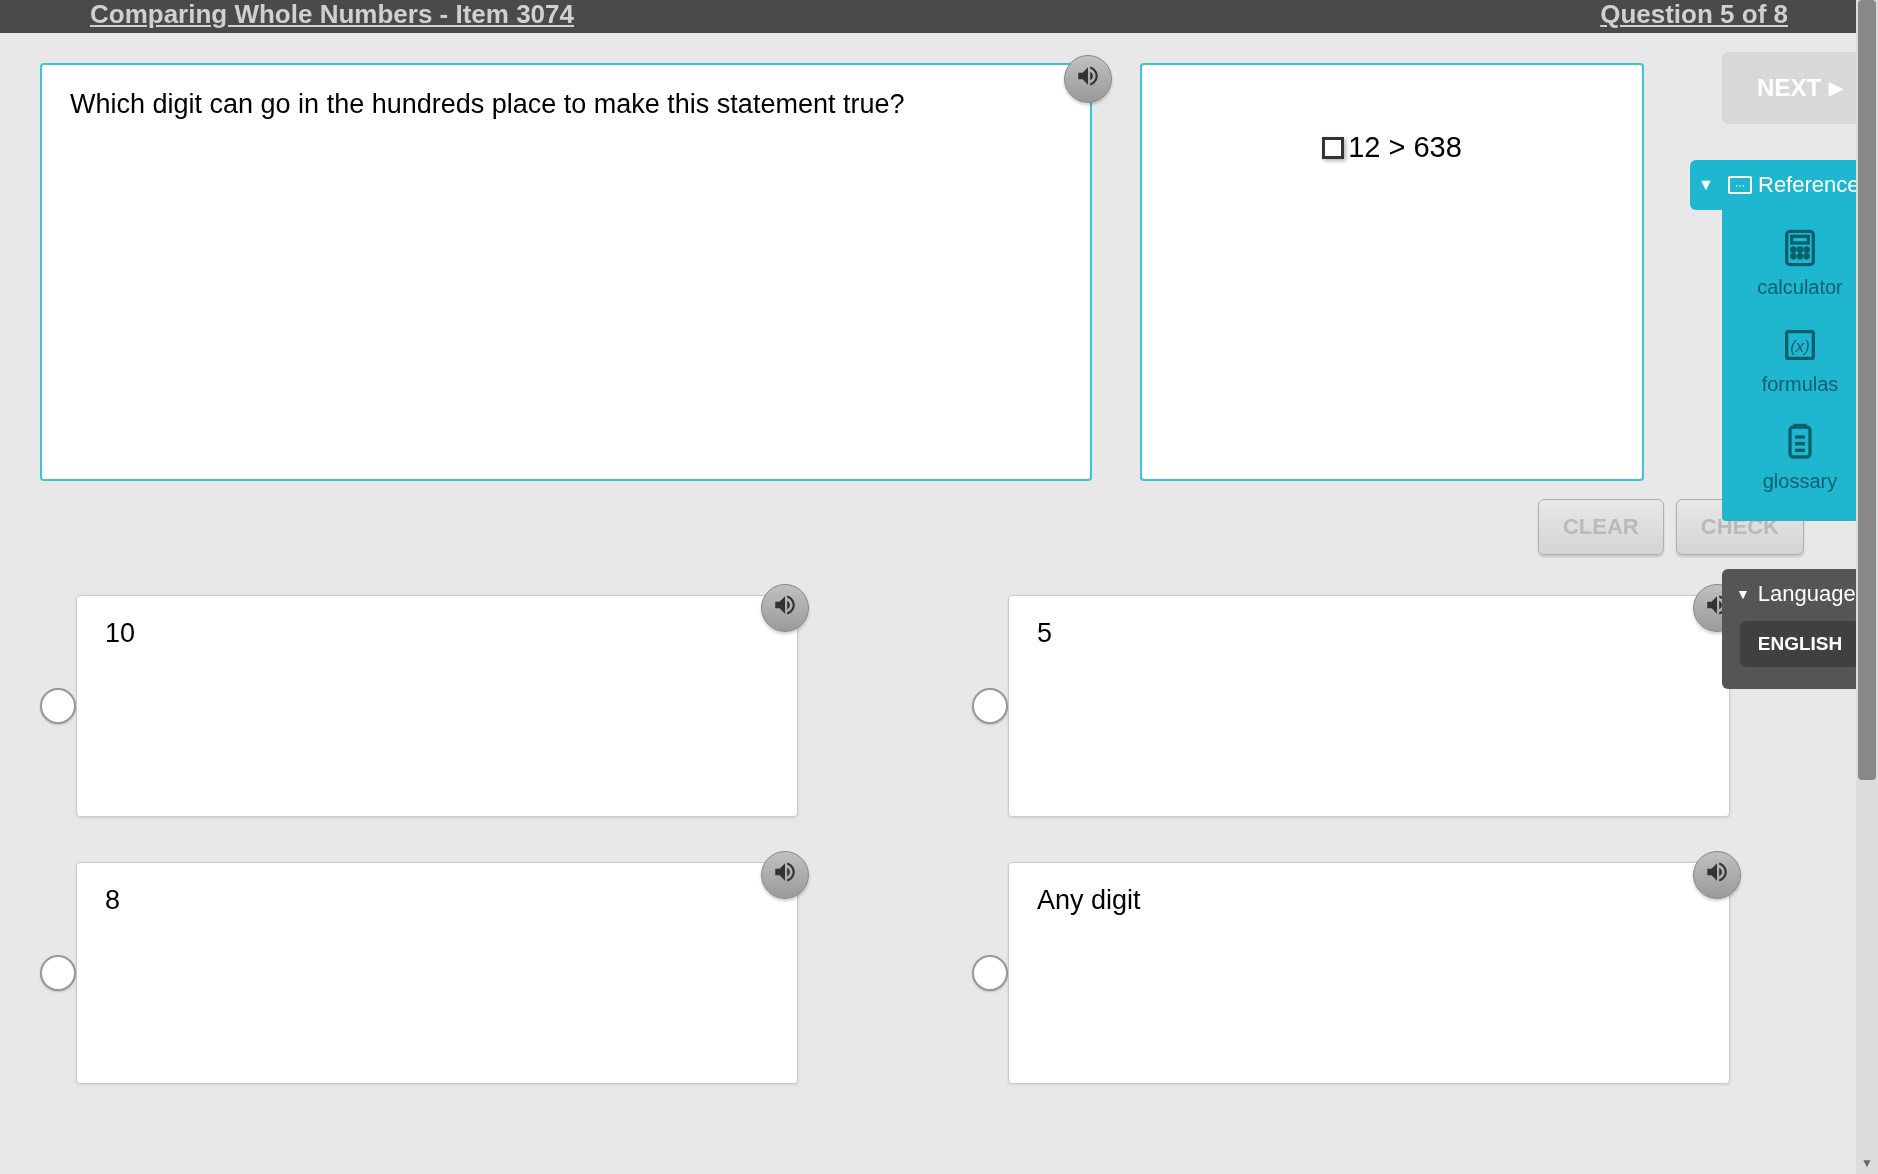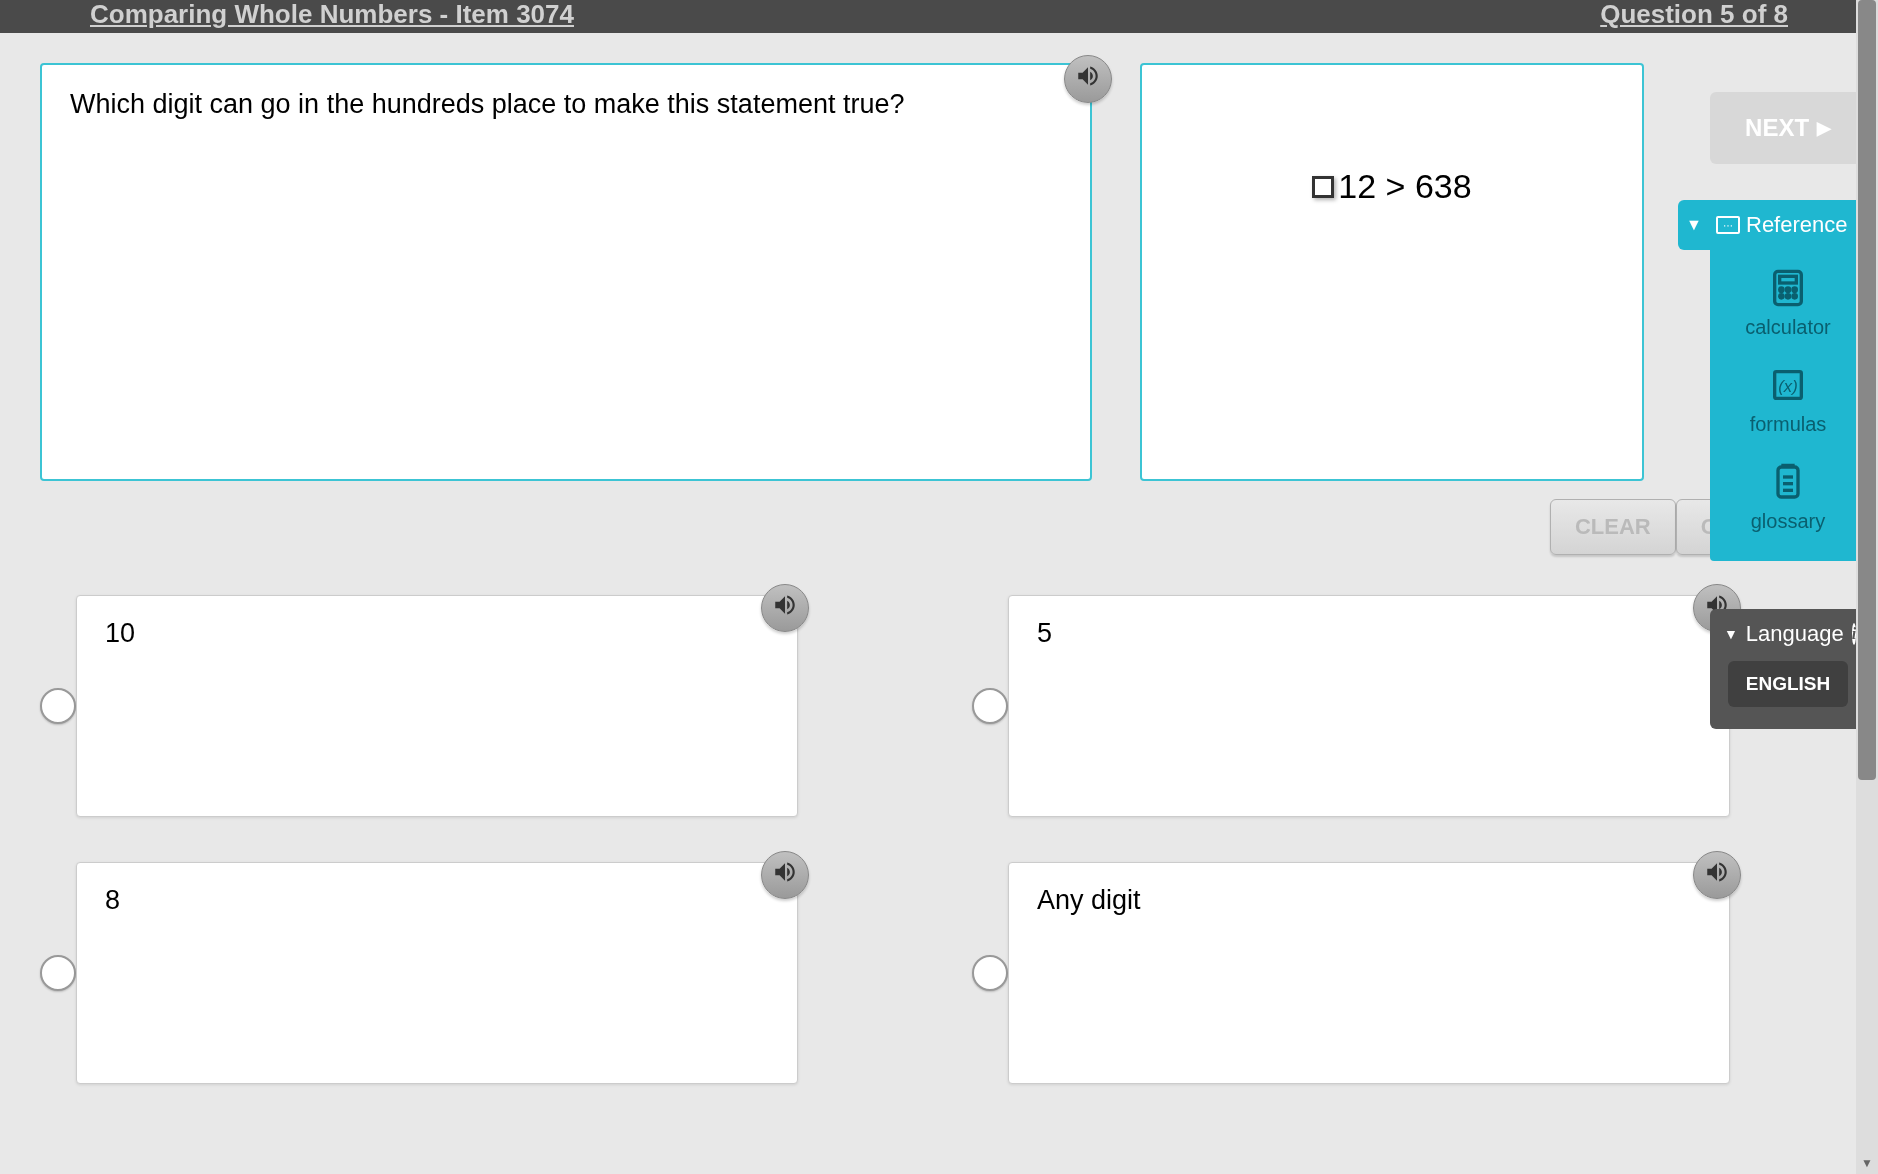--- a/index.html
+++ b/index.html
@@ -48,22 +48,22 @@
     .question-text {
       width: 1052px;
       height: 418px;
     }
     .equation-box {
       width: 504px;
       height: 418px;
       display: flex;
       align-items: flex-start;
       justify-content: center;
-      padding-top: 102px;
-      font-size: 34px;
+      padding-top: 66px;
+      font-size: 29px;
     }
     .equation-content {
       display: flex;
       align-items: center;
       gap: 2px;
     }
     .digit-placeholder {
       display: inline-block;
       width: 22px;
       height: 22px;
@@ -88,21 +88,21 @@
       top: -10px;
       right: -22px;
     }
     .audio-icon svg {
       width: 26px;
       height: 26px;
     }
     .action-buttons {
       display: flex;
       justify-content: flex-end;
-      gap: 0;
+      gap: 12px;
       margin-right: 50px;
       margin-bottom: 40px;
     }
     .action-btn {
       background: linear-gradient(to bottom, #e8e8e8, #d4d4d4);
       border: 1px solid #b0b0b0;
       border-radius: 6px;
       padding: 14px 24px;
       font-size: 22px;
       font-weight: bold;
@@ -143,27 +143,26 @@
       height: 222px;
       position: relative;
       box-shadow: 0 1px 3px rgba(0,0,0,0.1);
     }
     .choice-box .audio-button {
       top: -12px;
       right: -12px;
     }
     .right-panel {
       position: absolute;
-      right: 12px;
+      right: 0;
       top: 52px;
       width: 156px;
       display: flex;
       flex-direction: column;
       gap: 0;
-      margin-top: 40px;
     }
     .next-button {
       background: #d8d8d8;
       color: #fff;
       border: none;
       padding: 20px 28px;
       font-size: 24px;
       font-weight: bold;
       cursor: pointer;
       display: flex;

